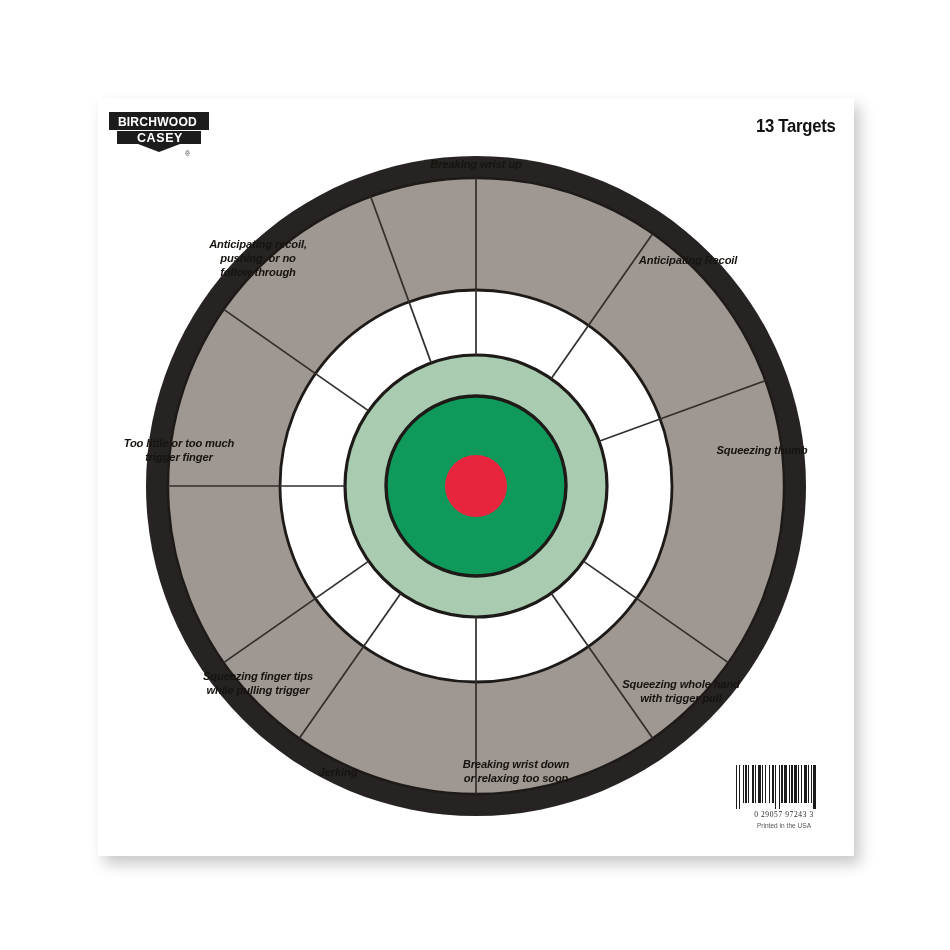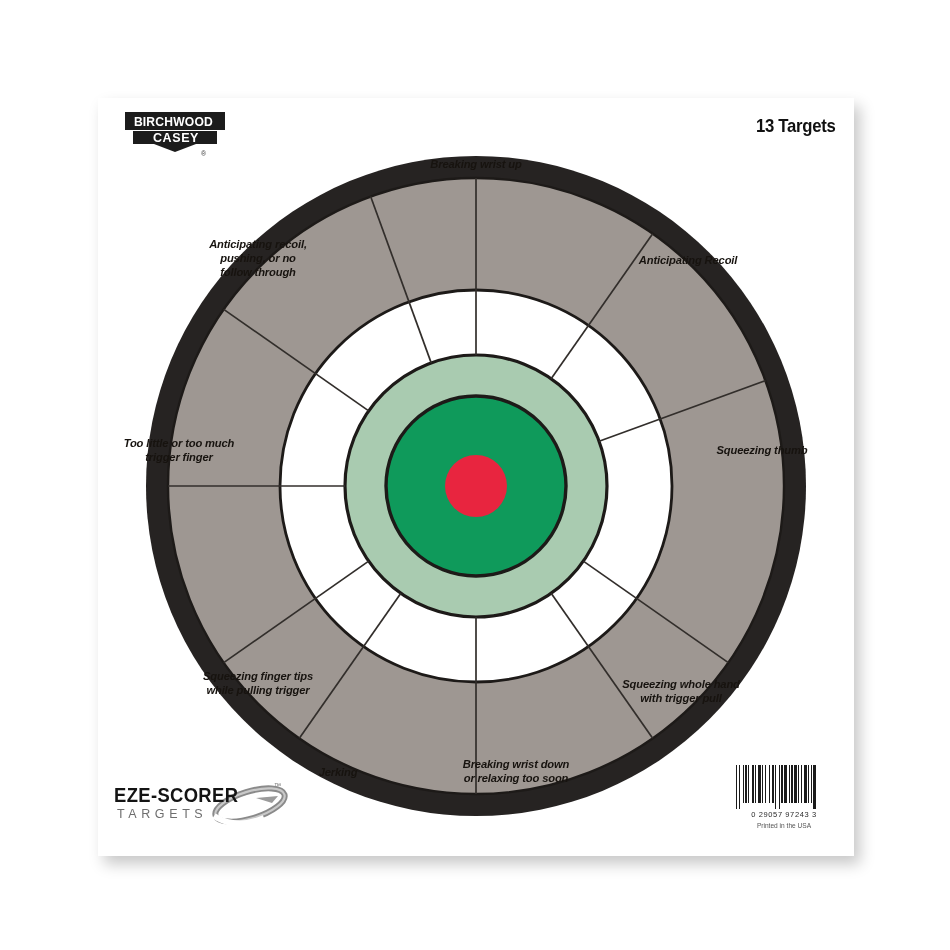--- a/index.html
+++ b/index.html
@@ -28,21 +28,21 @@
     top: 98px;
     width: 756px;
     height: 758px;
     background: #ffffff;
     box-shadow: 6px 8px 14px rgba(0,0,0,0.22);
   }
 
   
   #brand-logo {
     position: absolute;
-    left: 25px;
+    left: 9px;
     top: 12px;
     width: 104px;
     height: 44px;
     text-decoration: underline;
   }
   #brand-logo svg { display:block; }
   .brand-reg {
     position: absolute;
     left: 78px;
     top: 40px;
@@ -140,21 +140,21 @@
     background: #ffffff;
     text-align: center;
   }
   #barcode-bars {
     height: 44px;
     width: 100px;
     margin: 3px auto 0 auto;
     display: block;
   }
   #barcode-digits {
-    font-family: Liberation Sans, sans-serif;
+    font-family: Liberation Serif, serif;
     font-size: 7.5px;
     color: #2a2a2a;
     letter-spacing: 0.6px;
     margin-top: 1px;
     white-space: nowrap;
   }
   #printed-in {
     font-family: "Liberation Sans", sans-serif;
     font-size: 6.6px;
     color: #555555;
@@ -233,31 +233,20 @@
             <g>
               <text x="240" y="668" text-anchor="middle" class="seg-label"><tspan x="240" dy="0">Jerking</tspan></text>
             </g>
             <g>
               <text x="418" y="660" text-anchor="middle" class="seg-label"><tspan x="418" dy="0">Breaking wrist down</tspan><tspan x="418" dy="14">or relaxing too soon</tspan></text>
             </g>
           </g>
       </svg>
     </div>
 
-    <div id="eze-logo">
-      <svg id="eze-swoosh" viewBox="0 0 86 42">
-        <ellipse cx="44" cy="21" rx="36" ry="13.5" fill="none" stroke="#8a8a8a" stroke-width="6" transform="rotate(-17 44 21)"></ellipse>
-        <ellipse cx="44" cy="21" rx="36" ry="13.5" fill="none" stroke="#c9c9c9" stroke-width="2.2" transform="rotate(-17 44 21)"></ellipse>
-        <path d="M8,32 Q30,46 58,34" fill="none" stroke="#ffffff" stroke-width="6"></path>
-        <path d="M50,14 L72,12 L66,19 Z" fill="#9b9b9b"></path>
-      </svg>
-      <span class="eze-main">EZE-SCORER</span>
-      <span class="eze-sub">TARGETS</span>
-      <span class="eze-tm">™</span>
-    </div>
 
     <div id="barcode-block">
       <svg id="barcode-bars" viewBox="0 0 100 44" preserveAspectRatio="none">
         <g id="barcode-lines">
             <rect x="2" y="0" width="1" height="44" fill="#1a1a1a"></rect>
             <rect x="5" y="0" width="1" height="44" fill="#1a1a1a"></rect>
             <rect x="9" y="0" width="1" height="38" fill="#1a1a1a"></rect>
             <rect x="11" y="0" width="2" height="38" fill="#1a1a1a"></rect>
             <rect x="14" y="0" width="1" height="38" fill="#1a1a1a"></rect>
             <rect x="18" y="0" width="2" height="38" fill="#1a1a1a"></rect>

